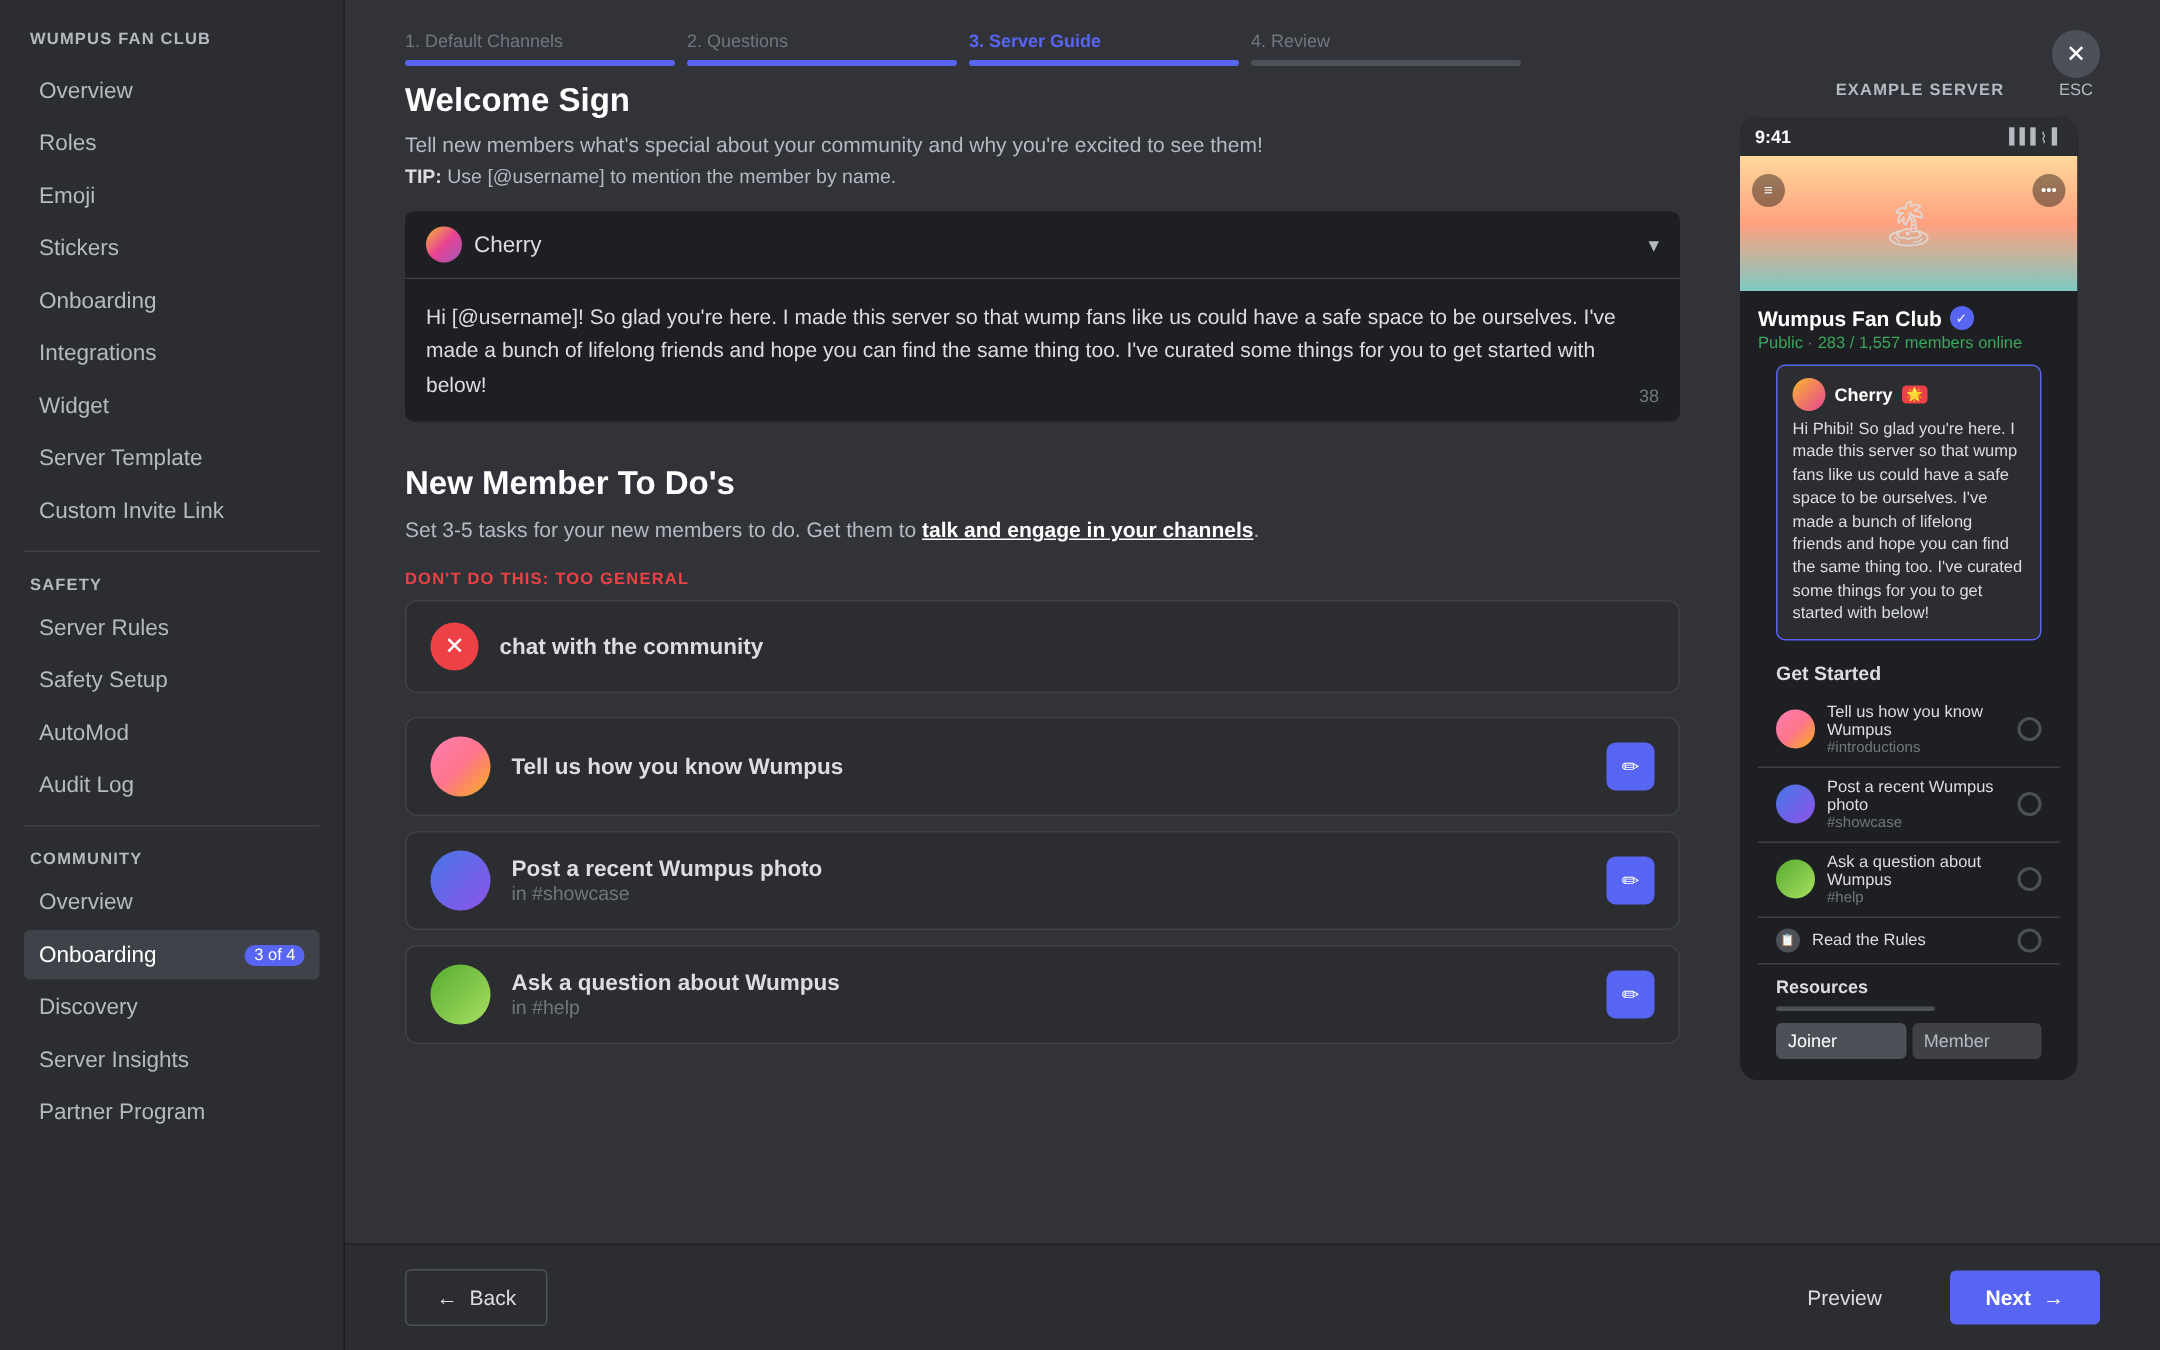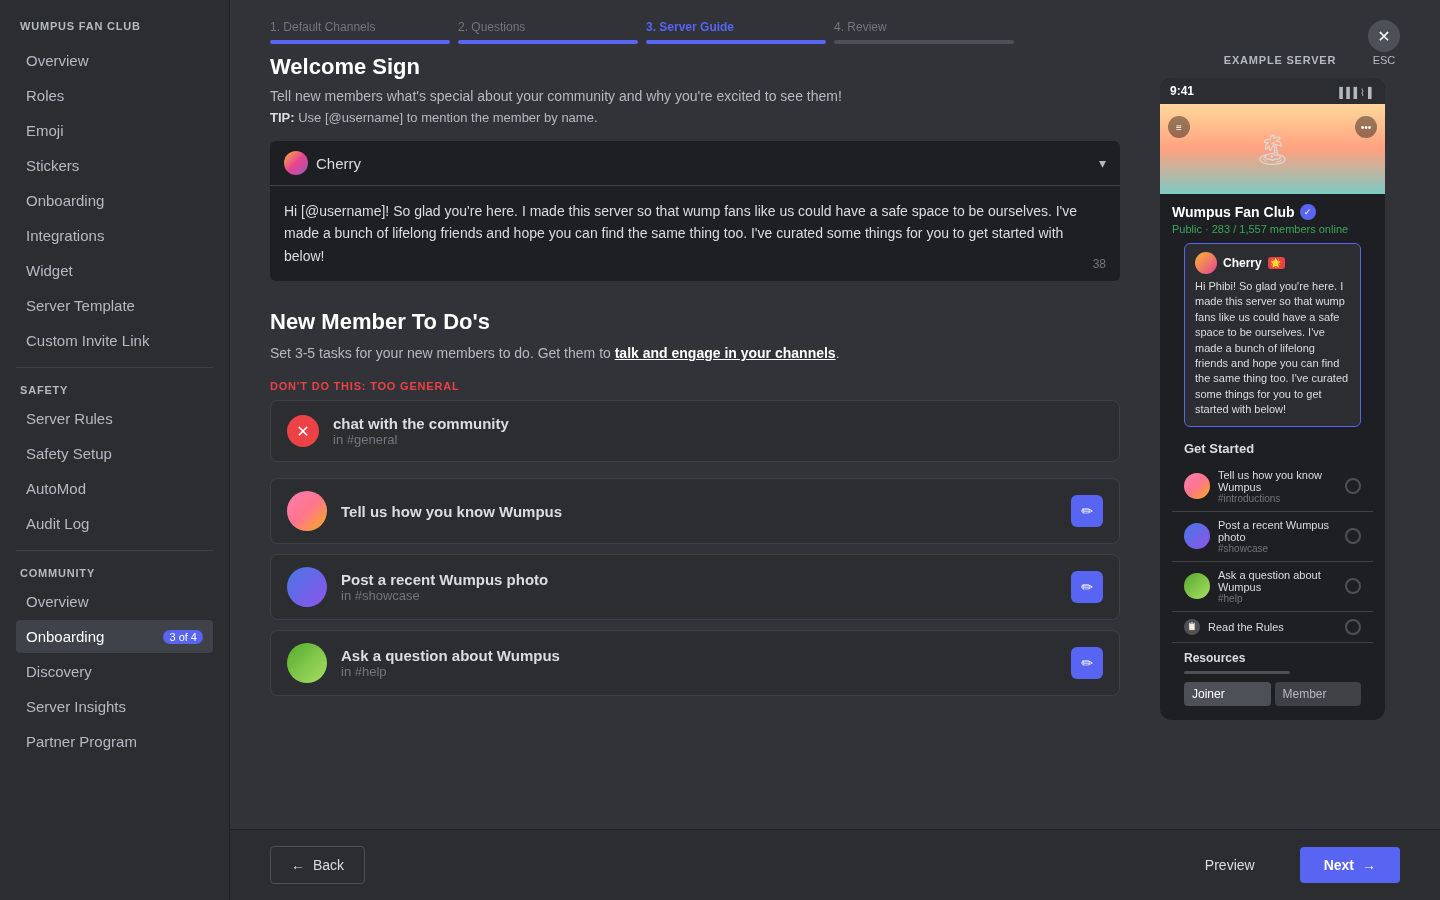--- a/index.html
+++ b/index.html
@@ -689,21 +689,20 @@
       <h2 class="section-title">New Member To Do's</h2>
       <p class="section-desc">
         <span>Set 3-5 tasks for your new members to do. Get them to </span><strong>talk and engage in your channels</strong><span>.</span>
       </p>
       <div class="dont-do-label">DON'T DO THIS: TOO GENERAL</div>
 
       <div class="bad-example">
         <div class="bad-x">✕</div>
         <div class="bad-text">
           <div class="bad-title">chat with the community</div>
-          <div class="bad-channel">in #general</div>
         </div>
       </div>
 
       <div class="good-example">
         <div class="good-avatar avatar-intro"></div>
         <div class="good-text">
           <div class="good-title">Tell us how you know Wumpus</div>
         </div>
         <div class="edit-btn">✏</div>
       </div>

